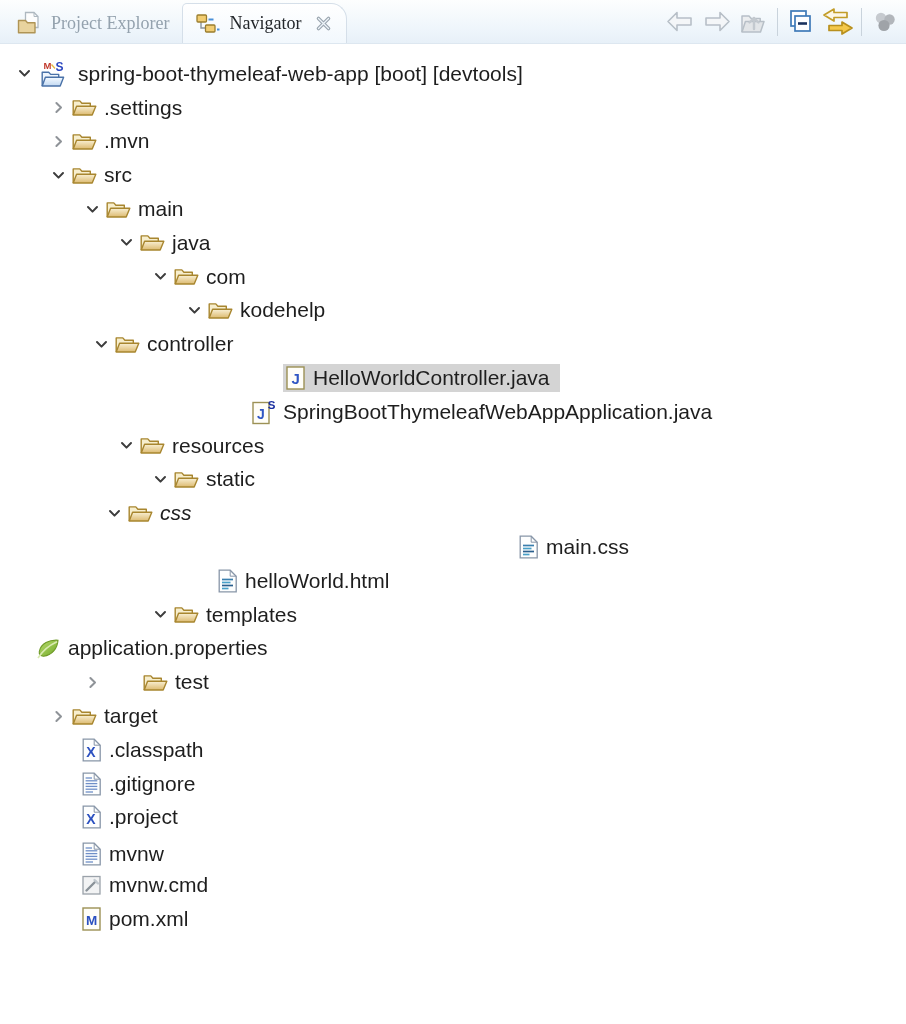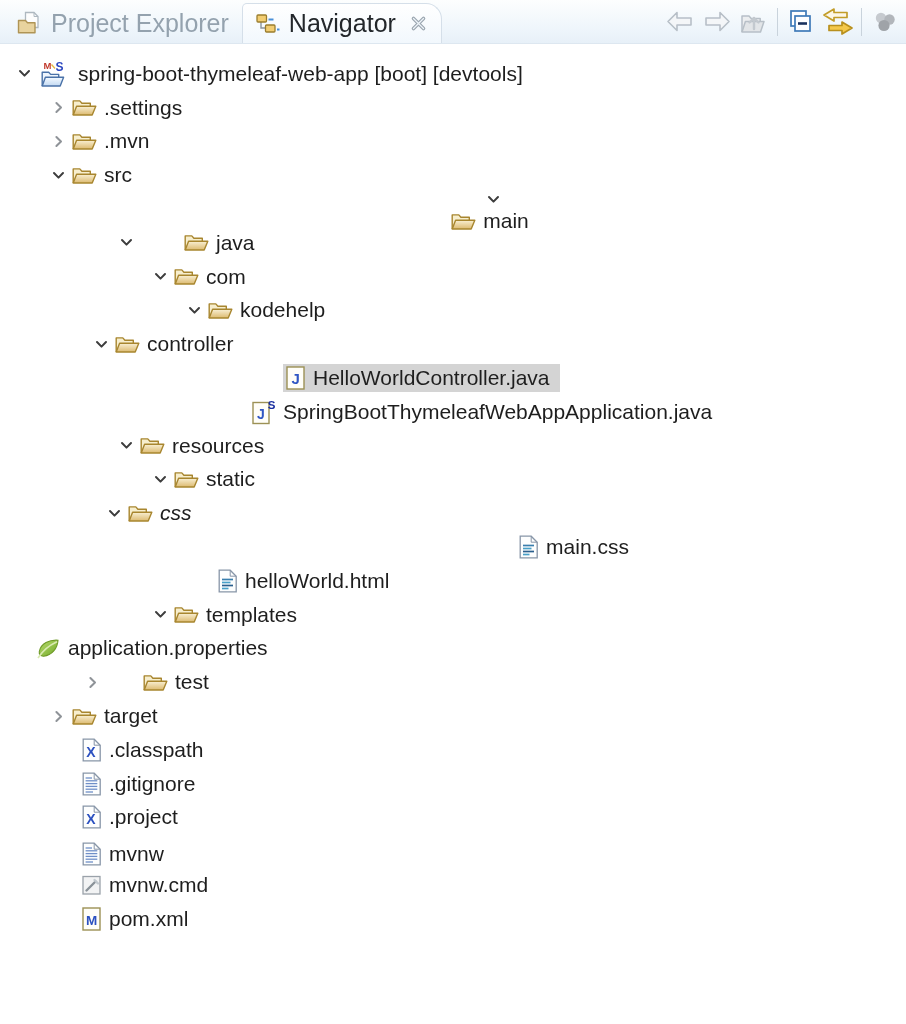--- a/index.html
+++ b/index.html
@@ -4,21 +4,21 @@
 <style>
   * { margin:0; padding:0; box-sizing:border-box; }
   html,body { width:906px; height:1024px; background:#ffffff; overflow:hidden;
     font-family:"Liberation Sans", sans-serif; }
 
   
   .tabbar { height:44px; display:flex; align-items:flex-end;
     background:linear-gradient(180deg,#fdfefe 0%,#eef5fb 70%,#e7f0f8 100%);
     border-bottom:1px solid #dde7f0; padding-left:4px; }
   .tab { display:flex; align-items:center; gap:9px; padding:0 13px; height:40px; cursor:default; }
-  .tab .tab-label { font-size:25px; color:#94a2ae; white-space:nowrap; }
+  .tab .tab-label { font-size:18px; color:#94a2ae; white-space:nowrap;font-family:Liberation Serif, serif; }
   .tab.active { background:linear-gradient(180deg,#ffffff,#f2f8fd);
     border:1px solid #d5dfe9; border-bottom:none; border-radius:5px 16px 0 0; }
   .tab.active .tab-label { color:#23272b; }
   .tab .close { margin-left:4px; display:flex; align-items:center; }
 
   
   .toolbar { margin-left:auto; display:flex; align-items:center; gap:3px;
     padding-right:4px; align-self:center; }
   .tbtn { width:34px; height:30px; display:flex; align-items:center; justify-content:center;
     border-radius:3px; }
@@ -203,37 +203,37 @@
       <span class="sel">
         <span class="icn">
           <svg width="25" height="19" viewBox="0 0 25 19">
             <path d="M1.2 17 V2.9 h6.6 l2.1 2.3 h8.4 v3" fill="#f7eecd" stroke="#a8862f" stroke-width="1.4" stroke-linejoin="round"></path>
             <path d="M4.6 8.2 h19.2 l-3.6 8.8 H1.2 z" fill="url(#gFold)" stroke="#a8862f" stroke-width="1.4" stroke-linejoin="round"></path>
           </svg>
         </span>
         <span>src</span>
       </span>
     </div>
-    <div class="row expanded" style="padding-left: 81px; flex-direction: column;">
+    <div class="row expanded" style="padding-left: 81px;">
       <span class="chev">
         <svg width="15" height="15" viewBox="0 0 15 15">
           <path d="M3 5 L7.5 9.6 L12 5" fill="none" stroke="#3d3d3d" stroke-width="2" stroke-linecap="round" stroke-linejoin="round"></path>
         </svg>
       </span>
       <span class="sel">
         <span class="icn">
           <svg width="25" height="19" viewBox="0 0 25 19">
             <path d="M1.2 17 V2.9 h6.6 l2.1 2.3 h8.4 v3" fill="#f7eecd" stroke="#a8862f" stroke-width="1.4" stroke-linejoin="round"></path>
             <path d="M4.6 8.2 h19.2 l-3.6 8.8 H1.2 z" fill="url(#gFold)" stroke="#a8862f" stroke-width="1.4" stroke-linejoin="round"></path>
           </svg>
         </span>
         <span>main</span>
       </span>
     </div>
-    <div class="row expanded" style="padding-left: 115px; gap: 44px;">
+    <div class="row expanded" style="padding-left: 115px;">
       <span class="chev">
         <svg width="15" height="15" viewBox="0 0 15 15">
           <path d="M3 5 L7.5 9.6 L12 5" fill="none" stroke="#3d3d3d" stroke-width="2" stroke-linecap="round" stroke-linejoin="round"></path>
         </svg>
       </span>
       <span class="sel">
         <span class="icn">
           <svg width="25" height="19" viewBox="0 0 25 19">
             <path d="M1.2 17 V2.9 h6.6 l2.1 2.3 h8.4 v3" fill="#f7eecd" stroke="#a8862f" stroke-width="1.4" stroke-linejoin="round"></path>
             <path d="M4.6 8.2 h19.2 l-3.6 8.8 H1.2 z" fill="url(#gFold)" stroke="#a8862f" stroke-width="1.4" stroke-linejoin="round"></path>

